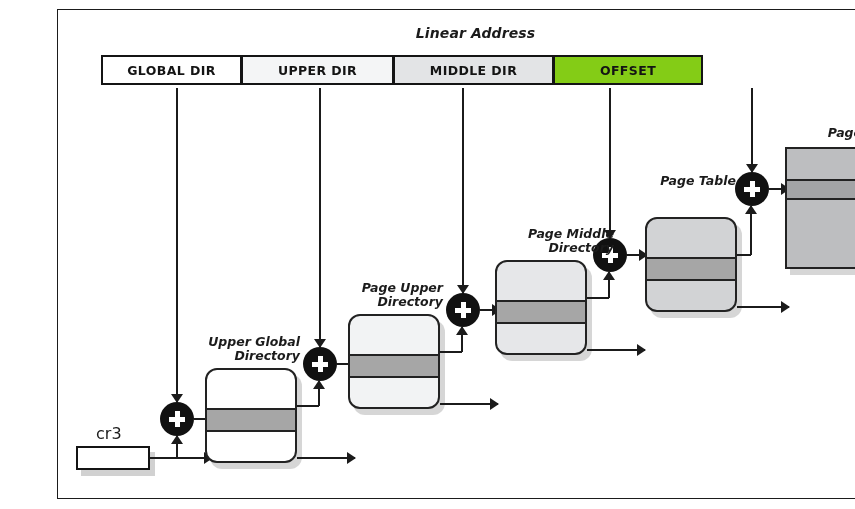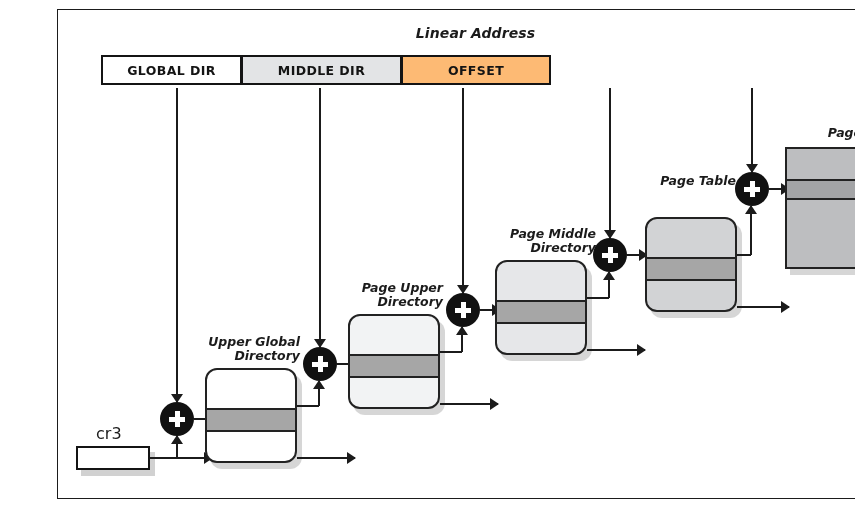--- a/index.html
+++ b/index.html
@@ -48,24 +48,27 @@
 
 <div id="stage">
   <div class="frame"></div>
 
   <div class="la-title">Linear Address</div>
 
   <div class="bar">
     <div class="seg" style="width:140px;background:#ffffff">
       <span>GLOBAL DIR</span>
     </div>
+    <div class="seg" style="width:152px;background:#f4f5f6">
+      <span>UPPER DIR</span>
+    </div>
     <div class="seg" style="width:160px;background:#e3e4e6">
       <span>MIDDLE DIR</span>
     </div>
-    <div class="seg" style="width:150px;background:#fdba74">
+    <div class="seg" style="width:150px;background:#84cc16">
       <span>OFFSET</span>
     </div>
   </div>
 
   <div class="varrow" style="left:128px;top:88px;height:314px;"></div>
 
   <div class="varrow" style="left:271px;top:88px;height:259px;"></div>
 
   <div class="varrow" style="left:414px;top:88px;height:205px;"></div>
 
@@ -106,21 +109,21 @@
 
   <div class="lbl" style="left:295px;top:281px;width:100px;">Page Upper
 Directory</div>
   <div class="box" style="left:300px;top:314px;width:92px;height:95px;background:#f2f3f4;">
     <div class="band" style="top:38px;height:24px;"></div>
   </div>
   <div class="hline" style="left:392px;top:351px;width:22px;"></div>
   <div class="varrow up" style="left:413px;top:327px;height:25px;"></div>
   <div class="harrow" style="left:392px;top:403px;width:58px;"></div>
 
-  <div class="lbl" style="left:438px;top:227px;width:110px;">Page Middle
+  <div class="lbl" style="left:456px;top:227px;width:110px;">Page Middle
 Directory</div>
   <div class="box" style="left:447px;top:260px;width:92px;height:95px;background:#e6e7e9;">
     <div class="band" style="top:38px;height:24px;"></div>
   </div>
   <div class="hline" style="left:539px;top:297px;width:22px;"></div>
   <div class="varrow up" style="left:560px;top:272px;height:26px;"></div>
   <div class="harrow" style="left:539px;top:349px;width:58px;"></div>
 
   <div class="lbl" style="left:588px;top:174px;width:100px;">Page Table</div>
   <div class="box" style="left:597px;top:217px;width:92px;height:95px;background:#d2d3d5;">

